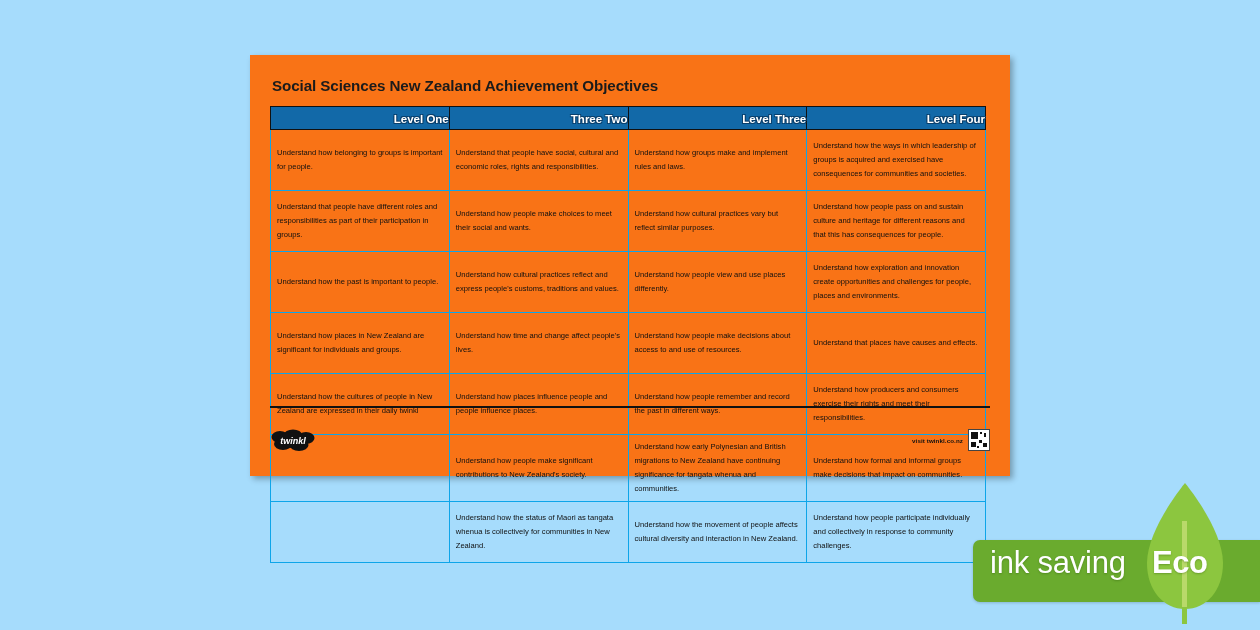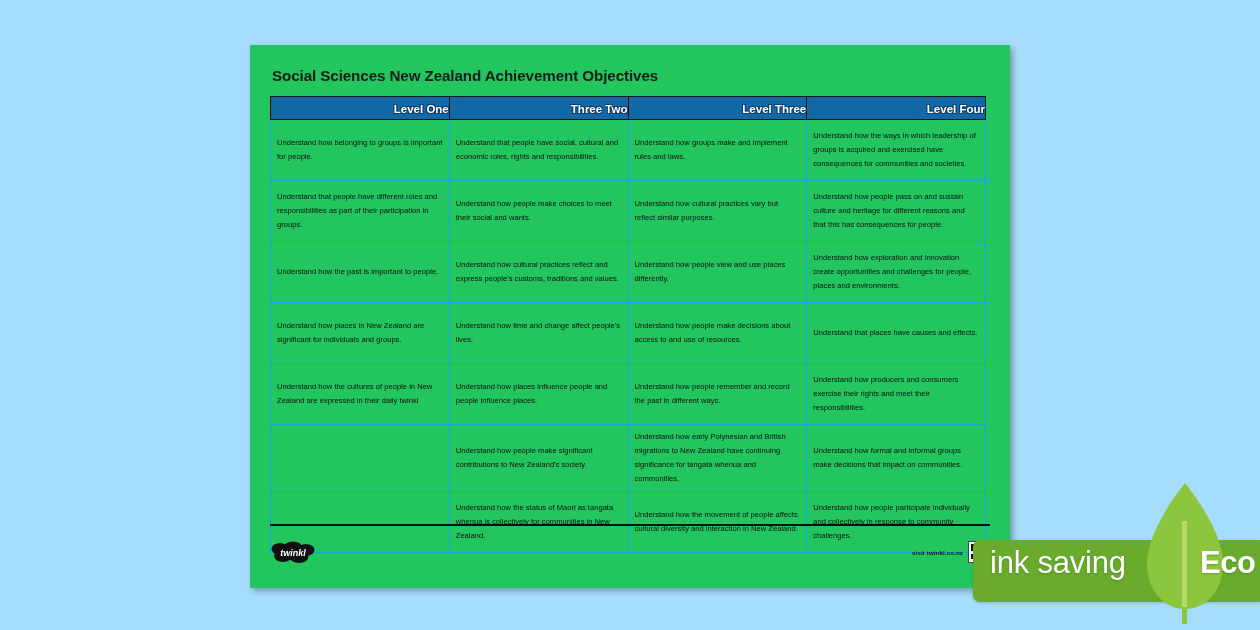--- a/index.html
+++ b/index.html
@@ -12,24 +12,24 @@
     background: #a6dcfc;
     font-family: "Liberation Sans", sans-serif;
     overflow: hidden;
     position: relative;
   }
 
   
   #page {
     position: absolute;
     left: 250px;
-    top: 45px;
+    top: 55px;
     width: 760px;
-    height: 543px;
-    background: #22c55e;
+    height: 421px;
+    background: #f97316;
     box-shadow: 3px 3px 6px rgba(0,0,0,0.30);
     box-sizing: border-box;
     padding: 22px 20px 10px 20px;
   }
 
   #doc-title {
     font-size: 15.2px;
     font-weight: bold;
     color: #1b1b1b;
     letter-spacing: -0.1px;
@@ -97,21 +97,21 @@
   #ao-table td.body-cell.empty { padding: 0; }
 
   
   #footer {
     position: absolute;
     left: 20px;
     right: 20px;
     bottom: 16px;
     height: 40px;
     border-top: 2px solid #111;
-    padding-top: 6px;
+    padding-top: 12px;
     display: flex;
     align-items: center;
     justify-content: space-between;
   }
   #twinkl-logo {
     position: relative;
     width: 46px;
     height: 22px;
   }
   #twinkl-logo svg { display: block; }
@@ -163,21 +163,21 @@
     left: 990px;
     top: 545px;
     font-size: 31px;
     color: #ffffff;
     font-weight: normal;
     letter-spacing: -0.2px;
     text-shadow: 0 1px 2px rgba(40,80,10,0.35);
   }
   #eco-word-label {
     position: absolute;
-    left: 1200px;
+    left: 1152px;
     top: 545px;
     font-size: 31px;
     color: #ffffff;
     font-weight: bold;
     letter-spacing: -0.4px;
     text-shadow: 0 1px 2px rgba(40,80,10,0.35);
   }
 </style>
 </head>
 <body>

